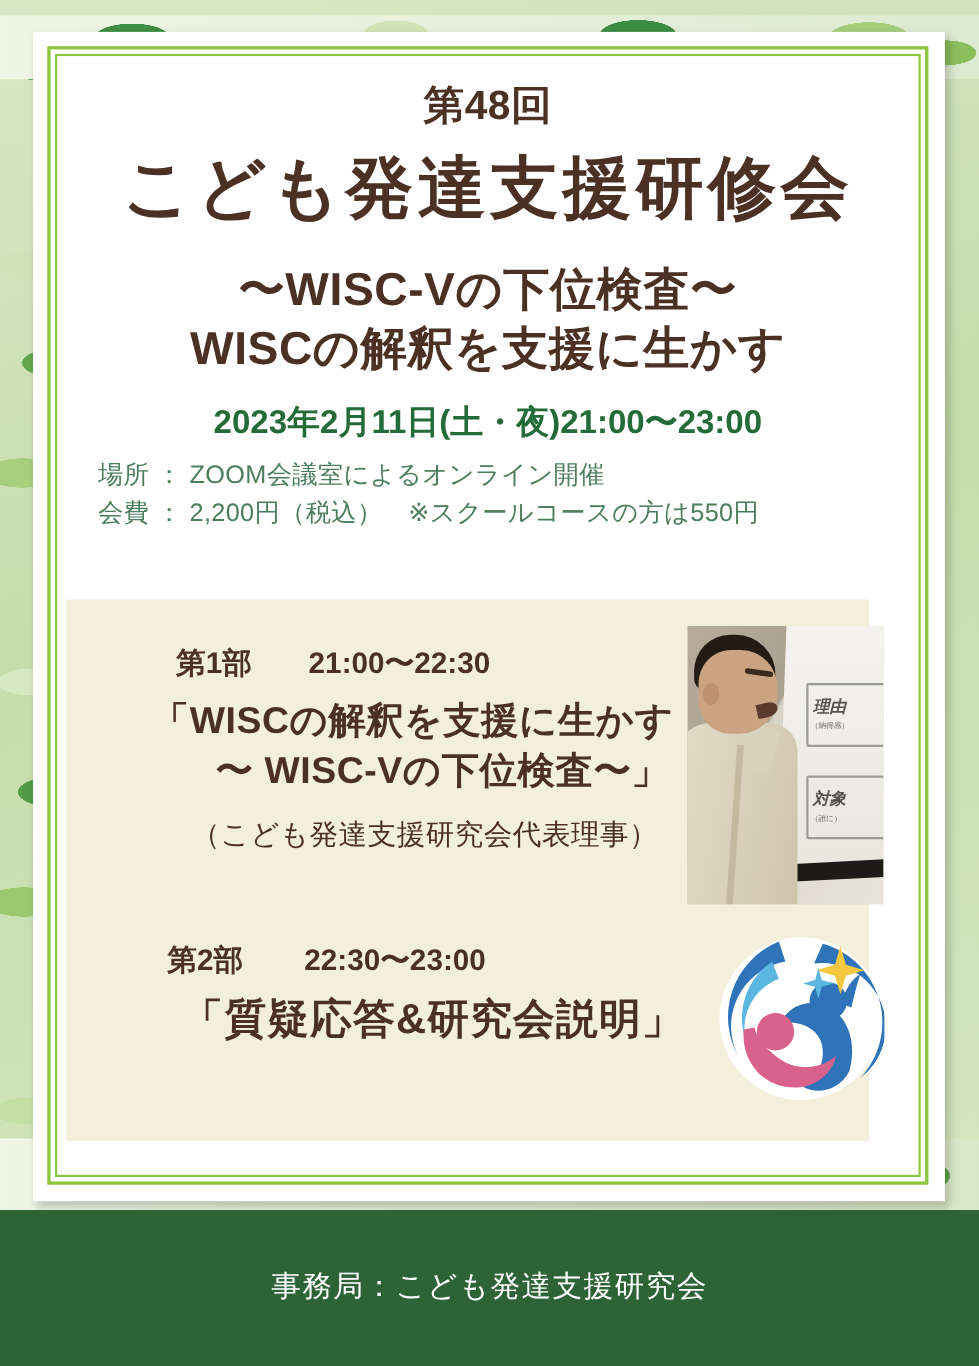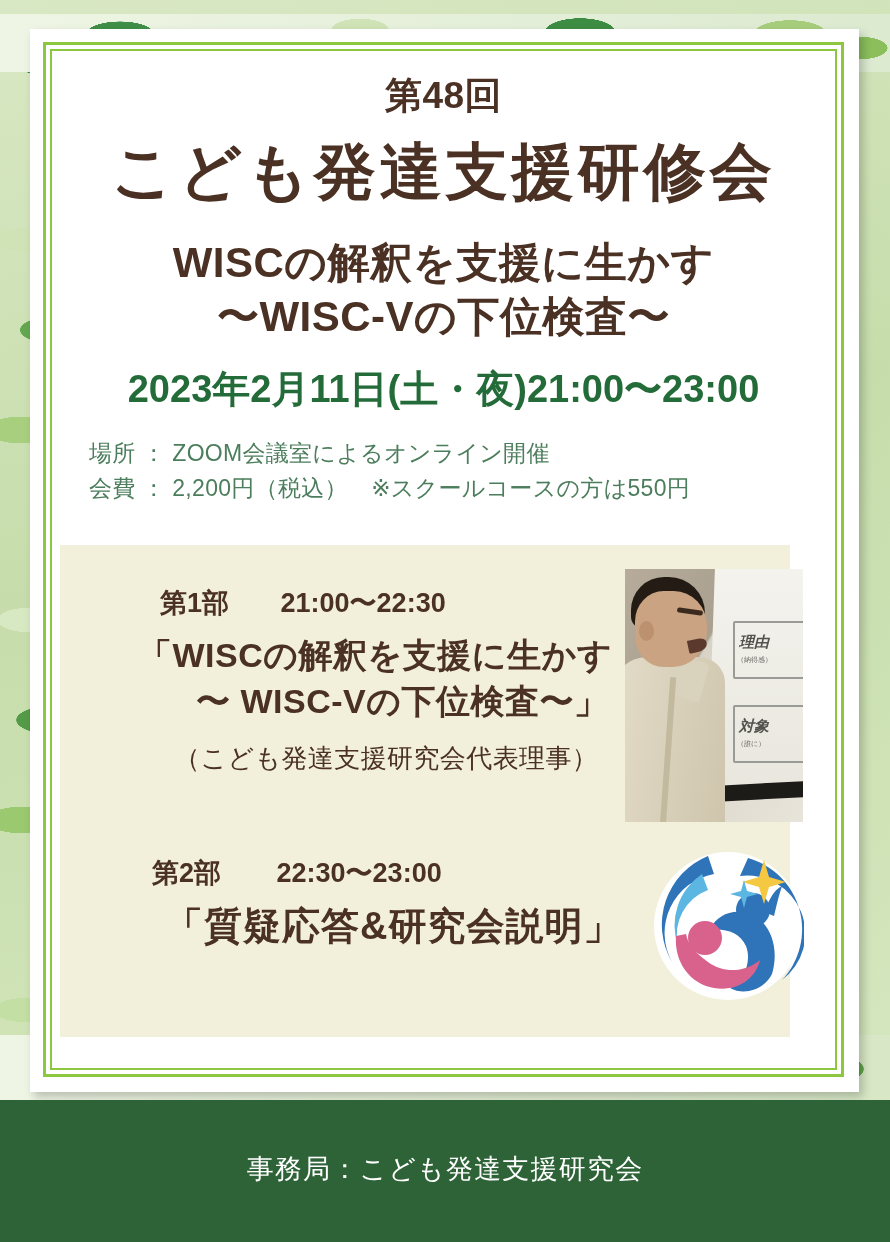--- a/index.html
+++ b/index.html
@@ -101,25 +101,25 @@
   }
   .subtitle{
     text-align:center;
     font-size:42px;font-weight:bold;color:#4a3123;
     letter-spacing:.5px;
     margin-top:32px;line-height:1.28;
   }
   .subtitle div{white-space:nowrap;}
   .datetime{
     text-align:center;
-    font-size:38px;font-weight:bold;color:#236b38;
+    font-size:30px;font-weight:bold;color:#236b38;
     margin-top:26px;line-height:1;letter-spacing:0px;
   }
   .info{
-    margin:28px 0 0 33px;
+    margin:14px 0 0 33px;
     font-size:23px;color:#4c7d5c;line-height:1.52;
     letter-spacing:.3px;
   }
   .info div{white-space:nowrap;}
 
   
   .panel{
     position:absolute;left:4px;top:490px;width:730px;height:492px;
     background:#f2efdb;
   }
@@ -199,22 +199,22 @@
   <div class="frame-outer"></div>
   <div class="frame-inner"></div>
 
   <div class="content">
 
     <div class="kai">第48回</div>
 
     <div class="main-title">こども発達支援研修会</div>
 
     <div class="subtitle">
+      <div>〜WISC-Vの下位検査〜</div>
       <div>WISCの解釈を支援に生かす</div>
-      <div>〜WISC-Vの下位検査〜</div>
     </div>
 
     <div class="datetime">2023年2月11日(土・夜)21:00〜23:00</div>
 
     <div class="info">
       <div>場所 ： ZOOM会議室によるオンライン開催</div>
       <div>会費 ： 2,200円（税込）　※スクールコースの方は550円</div>
     </div>
 
     <div class="panel">

